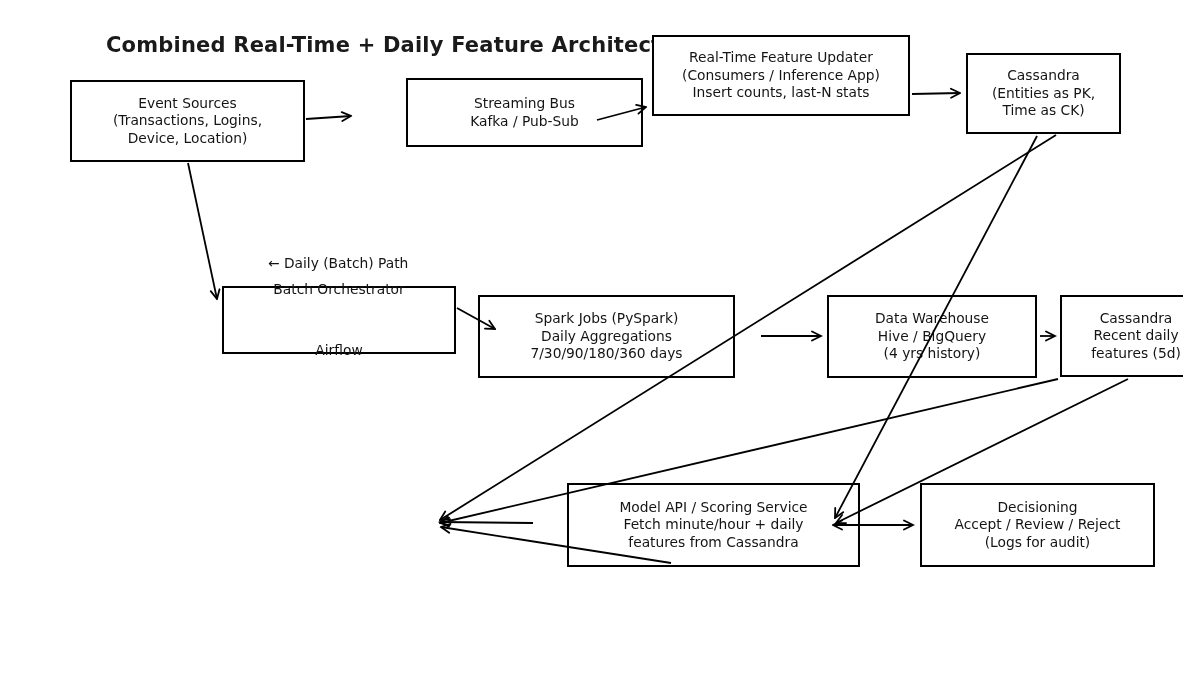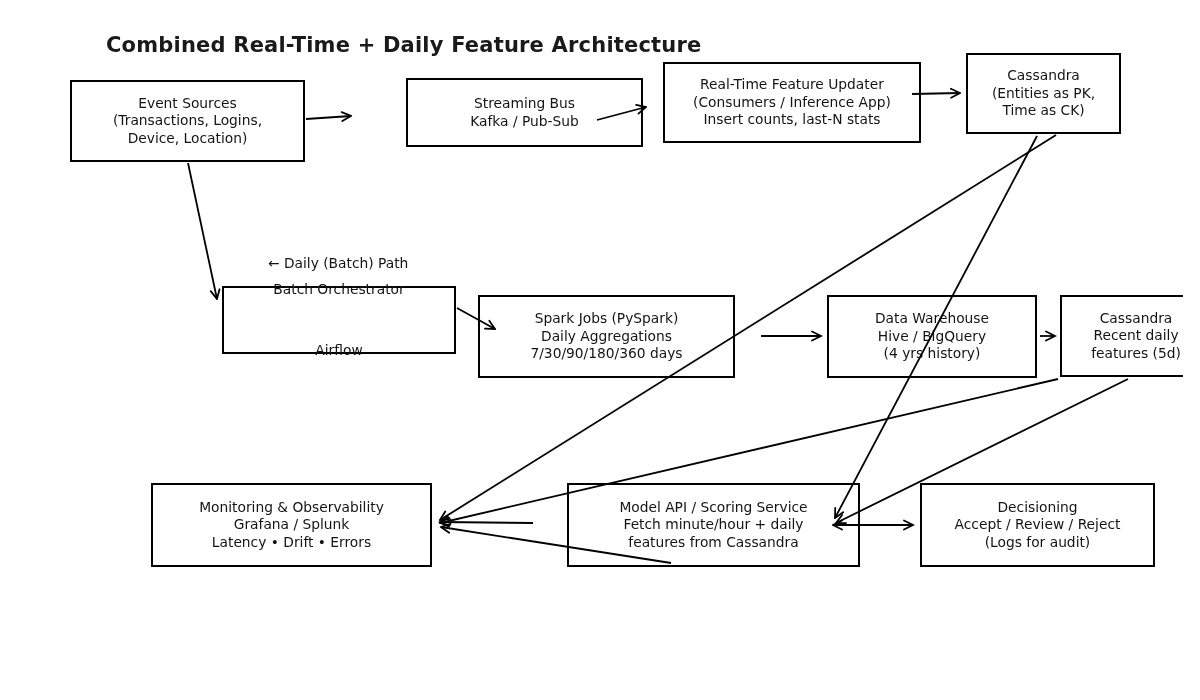--- a/index.html
+++ b/index.html
@@ -41,21 +41,21 @@
     <div class="bl">Event Sources</div>
     <div class="bl">(Transactions, Logins,</div>
     <div class="bl">Device, Location)</div>
   </div>
 
   <div class="node" style="left:358px;top:78px;width:237px;height:69px;margin-left:48px;">
     <div class="bl">Streaming Bus</div>
     <div class="bl">Kafka / Pub-Sub</div>
   </div>
 
-  <div class="node" style="left:652px;top:62px;width:258px;height:81px;margin-left:11px;">
+  <div class="node" style="left:652px;top:35px;width:258px;height:81px;">
     <div class="bl">Real-Time Feature Updater</div>
     <div class="bl">(Consumers / Inference App)</div>
     <div class="bl">Insert counts, last-N stats</div>
   </div>
 
   <div class="node" style="left:966px;top:53px;width:155px;height:81px;">
     <div class="bl">Cassandra</div>
     <div class="bl">(Entities as PK,</div>
     <div class="bl">Time as CK)</div>
   </div>
@@ -77,25 +77,20 @@
     <div class="bl">(4 yrs history)</div>
   </div>
 
   <div class="clipbox" style="left:1060px;top:295px;width:123px;height:82px;"></div>
   <div class="node noborder" style="left:1060px;top:295px;width:152px;height:82px;">
     <div class="bl">Cassandra</div>
     <div class="bl">Recent daily</div>
     <div class="bl">features (5d)</div>
   </div>
 
-  <div class="node" style="left:151px;top:483px;width:281px;height:84px;">
-    <div class="bl">Monitoring &amp; Observability</div>
-    <div class="bl">Grafana / Splunk</div>
-    <div class="bl">Latency • Drift • Errors</div>
-  </div>
 
   <div class="node" style="left:535px;top:483px;width:293px;height:84px;margin-left:32px;">
     <div class="bl">Model API / Scoring Service</div>
     <div class="bl">Fetch minute/hour + daily</div>
     <div class="bl">features from Cassandra</div>
   </div>
 
   <div class="node" style="left:920px;top:483px;width:235px;height:84px;">
     <div class="bl">Decisioning</div>
     <div class="bl">Accept / Review / Reject</div>

